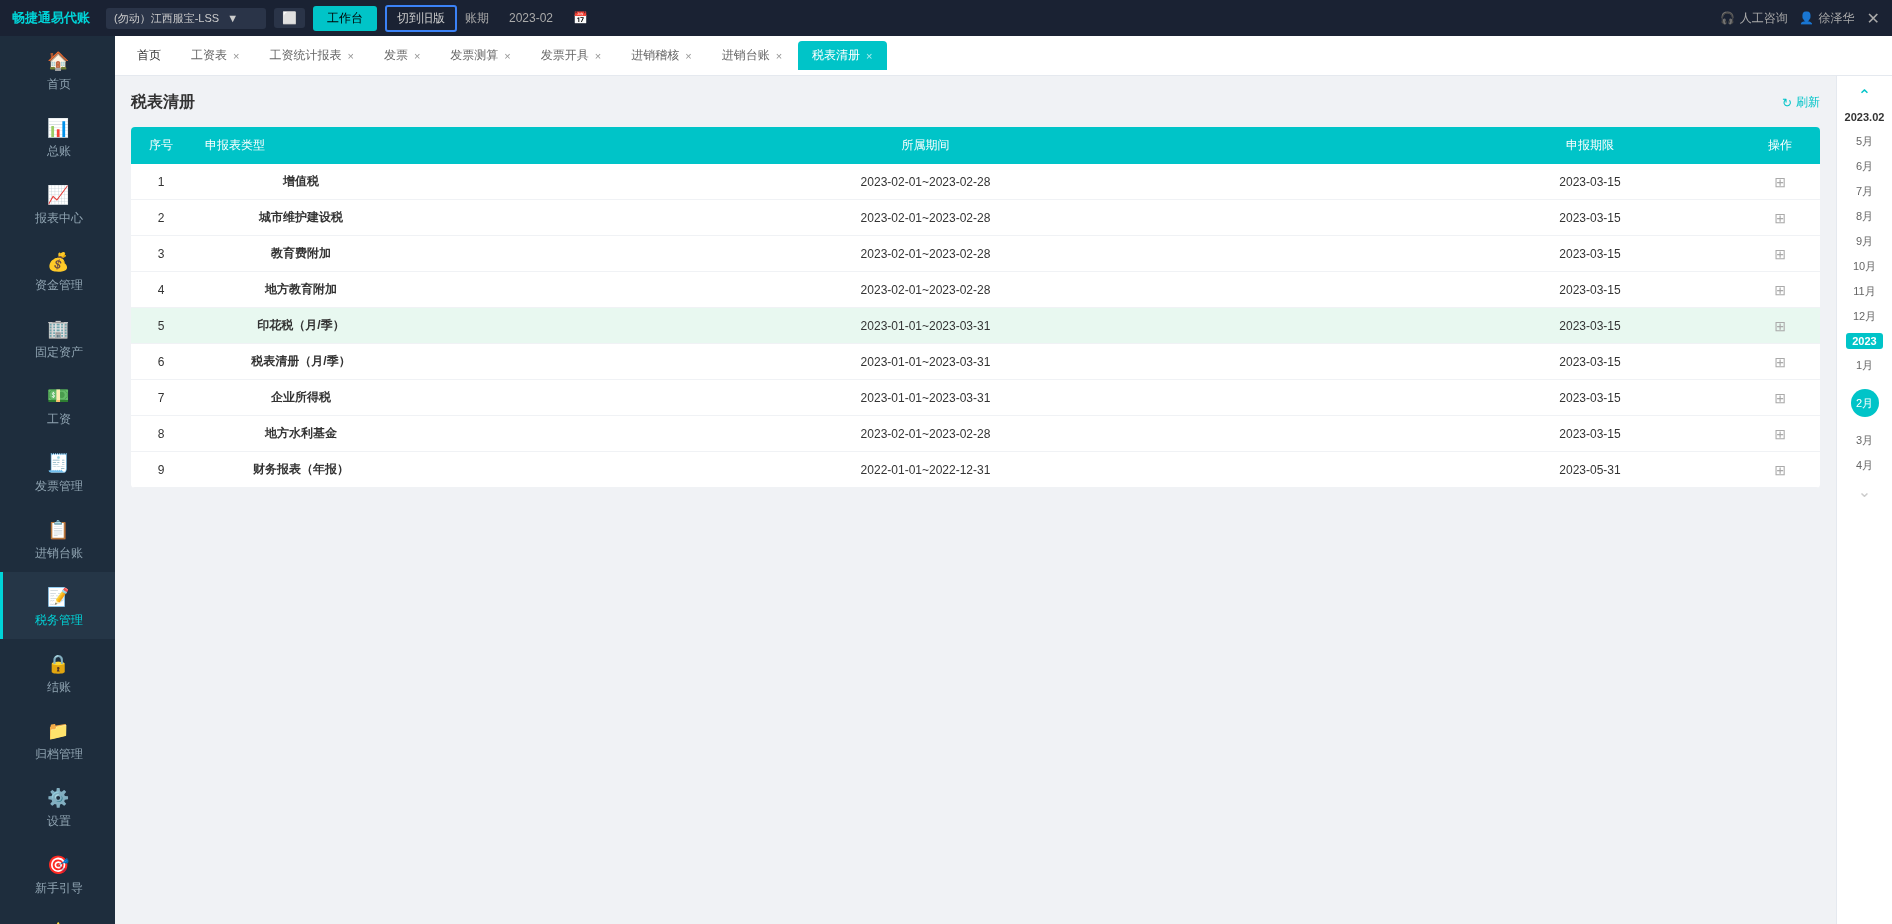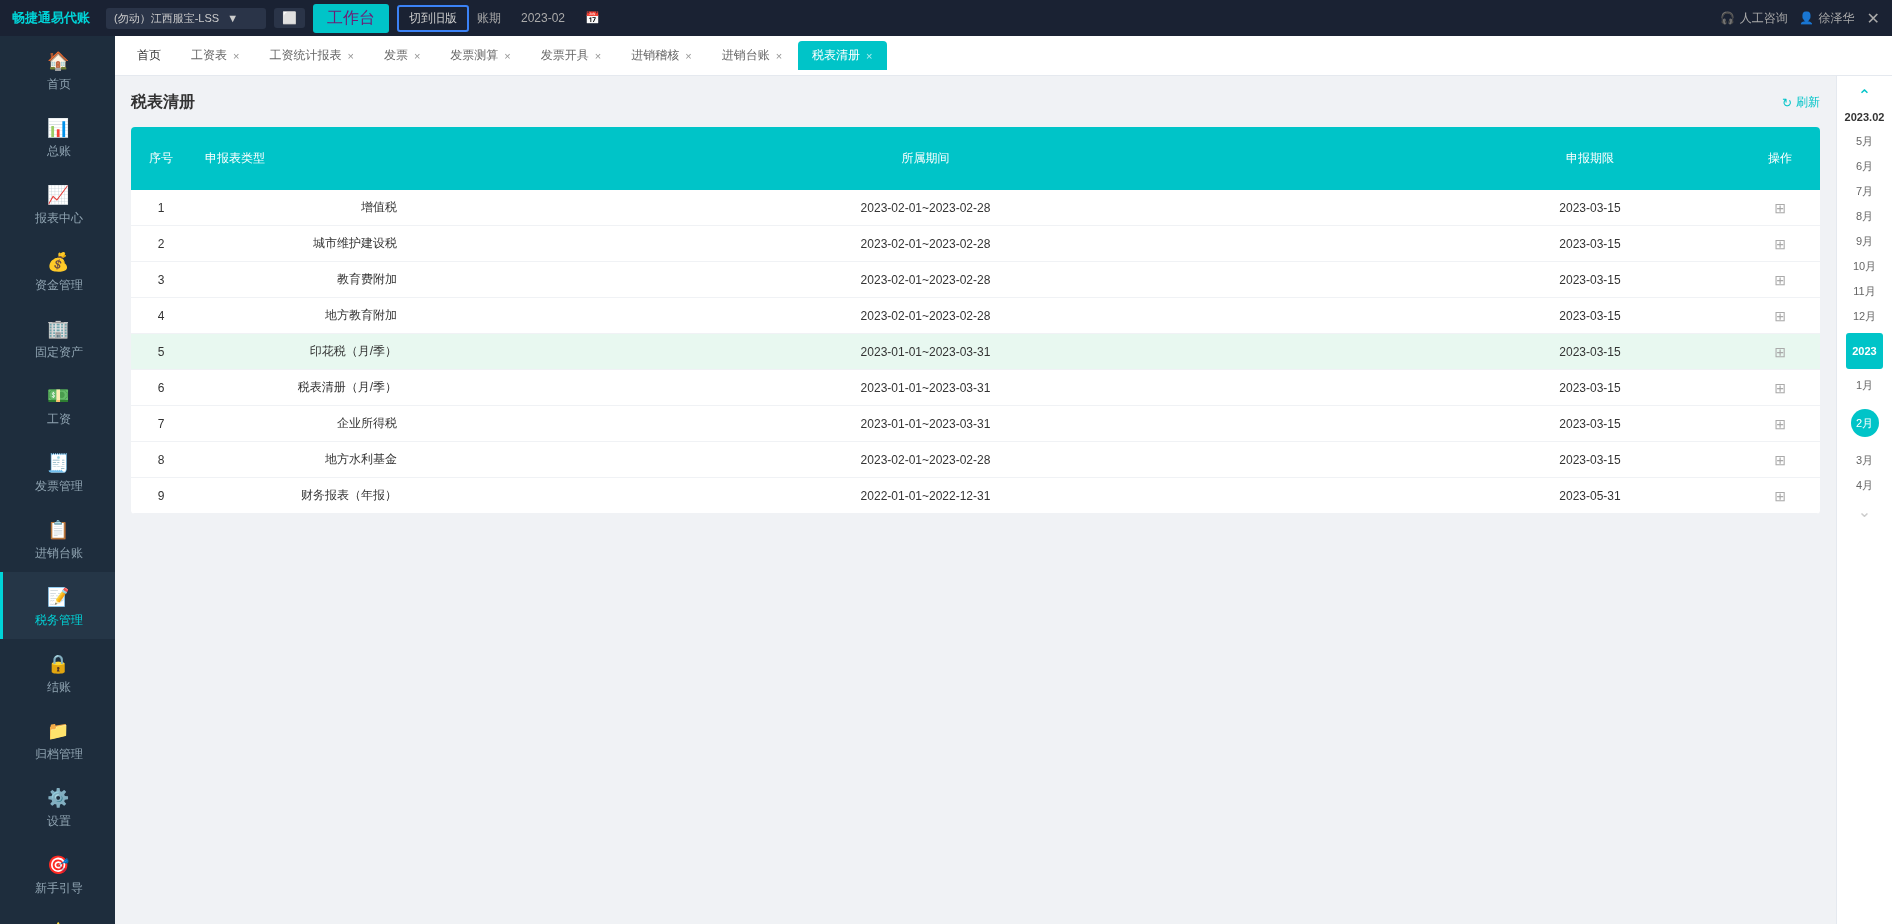--- a/index.html
+++ b/index.html
@@ -4,21 +4,21 @@
   <style>
     * { box-sizing: border-box; margin: 0; padding: 0; }
     body { font-family: "Microsoft YaHei", "PingFang SC", sans-serif; font-size: 13px; background: #f0f2f5; display: flex; flex-direction: column; height: 924px; overflow: hidden; }
 
     
     .top-bar { height: 36px; background: #1a2233; display: flex; align-items: center; padding: 12px 12px; gap: 8px; flex-shrink: 0; }
     .top-bar-logo { color: #00d4d8; font-size: 13px; font-weight: bold; margin-right: 8px; }
     .company-selector { background: #2a3448; border: none; color: #ccc; font-size: 12px; padding: 3px 8px; border-radius: 3px; display: flex; align-items: center; gap: 8px; cursor: pointer; min-width: 160px; }
     .company-selector span { color: #ccc; font-size: 11px; }
     .top-bar-icon-btn { background: #2a3448; border: none; color: #ccc; padding: 3px 8px; border-radius: 3px; cursor: pointer; font-size: 12px; }
-    .work-btn { background: #00c4c8; border: none; color: #701a75; padding: 4px 14px; border-radius: 3px; cursor: pointer; font-size: 16px; }
+    .work-btn { background: #00c4c8; border: none; color: #000000; padding: 4px 14px; border-radius: 3px; cursor: pointer; font-size: 12px; }
     .switch-btn { background: transparent; border: 2px solid #3b82f6; color: #ccc; padding: 3px 10px; border-radius: 3px; cursor: pointer; font-size: 12px; }
     .period-text { color: #aaa; font-size: 12px; display: flex; align-items: center; gap: 20px; }
     .top-bar-right { margin-left: auto; display: flex; align-items: center; gap: 12px; color: #aaa; font-size: 12px; }
     .top-bar-right .user { display: flex; align-items: center; gap: 4px; cursor: pointer; }
     .close-btn-top { color: #aaa; cursor: pointer; font-size: 16px; background: none; border: none; }
 
     
     .main-layout { display: flex; flex: 1; overflow: hidden; }
 
     
@@ -41,38 +41,38 @@
     .page-content { flex: 1; display: flex; overflow: hidden; padding: 0; }
     .main-content { flex: 1; overflow-y: auto; padding: 16px; }
 
     
     .page-header { display: flex; align-items: center; justify-content: space-between; margin-bottom: 14px; }
     .page-title { font-size: 16px; font-weight: bold; color: #333; }
     .refresh-btn { display: flex; align-items: center; gap: 4px; color: #00c4c8; font-size: 12px; cursor: pointer; background: none; border: none; }
 
     
     .data-table { width: 100%; border-collapse: collapse; background: #fff; border-radius: 4px; overflow: hidden; }
-    .data-table th { background: #00c4c8; color: #fff; padding: 23px 14px; font-size: 12px; font-weight: normal; text-align: center; }
+    .data-table th { background: #00c4c8; color: #fff; padding: 10px 14px; font-size: 12px; font-weight: normal; text-align: center; }
     .data-table th.left { text-align: left; }
     .data-table td { padding: 9px 14px; font-size: 12px; color: #333; border-bottom: 1px solid #f0f2f5; text-align: center; }
-    .data-table td.left { text-align: right; }
+    .data-table td.left { text-align: center; font-weight: bold; }
     .data-table tr.highlighted td { background: #e8f8f0; }
     .data-table .action-icon { color: #aaa; cursor: pointer; font-size: 14px; }
     .col-seq { width: 60px; }
     .col-type { width: 220px; }
     .col-period { width: auto; }
     .col-declare { width: 300px; }
     .col-action { width: 80px; }
 
     
     .right-panel { width: 56px; background: #fff; border-left: 1px solid #e5e9ef; display: flex; flex-direction: column; align-items: center; padding: 6px 0; overflow-y: auto; flex-shrink: 0; }
     .right-panel .year-label { font-size: 11px; color: #333; font-weight: bold; margin-bottom: 4px; padding: 2px 4px; }
     .month-item { font-size: 11px; color: #666; padding: 5px 4px; cursor: pointer; width: 100%; text-align: center; }
     .month-item.active { background: #00c4c8; color: #fff; border-radius: 50%; width: 28px; height: 28px; display: flex; align-items: center; justify-content: center; margin: 11px auto; }
-    .month-item.year-tag { background: #00c4c8; color: #fff; border-radius: 3px; font-weight: bold; padding: 12px 6px; margin: 4px auto; width: auto; }
+    .month-item.year-tag { background: #00c4c8; color: #fff; border-radius: 3px; font-weight: bold; padding: 2px 6px; margin: 4px auto; width: auto; }
     .chevron-up { color: #00c4c8; font-size: 16px; cursor: pointer; margin: 4px 0; }
     .chevron-down { color: #ccc; font-size: 16px; cursor: pointer; margin: 4px 0; }
 
     ::-webkit-scrollbar { width: 4px; height: 4px; }
     ::-webkit-scrollbar-thumb { background: #ccc; border-radius: 2px; }
   </style>
 </head>
 <body>
 
 <div class="top-bar">

